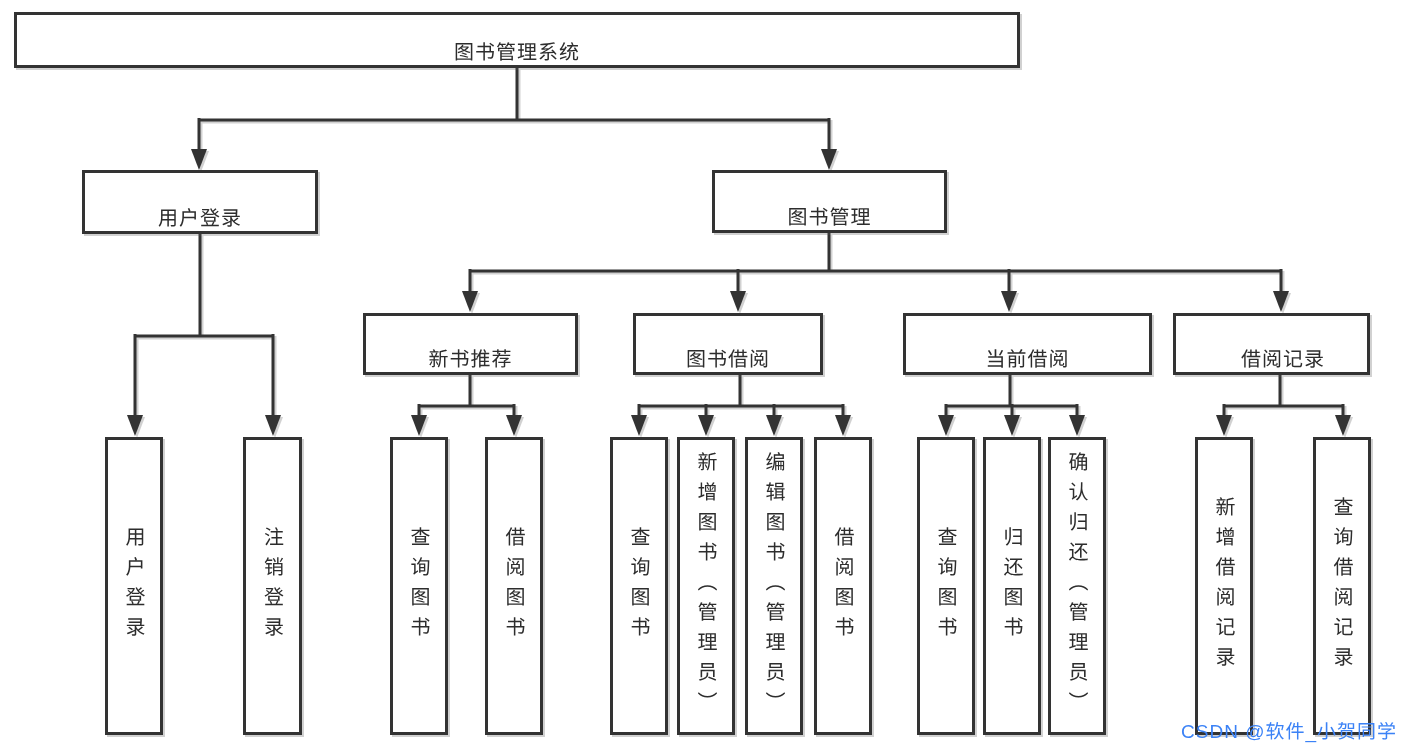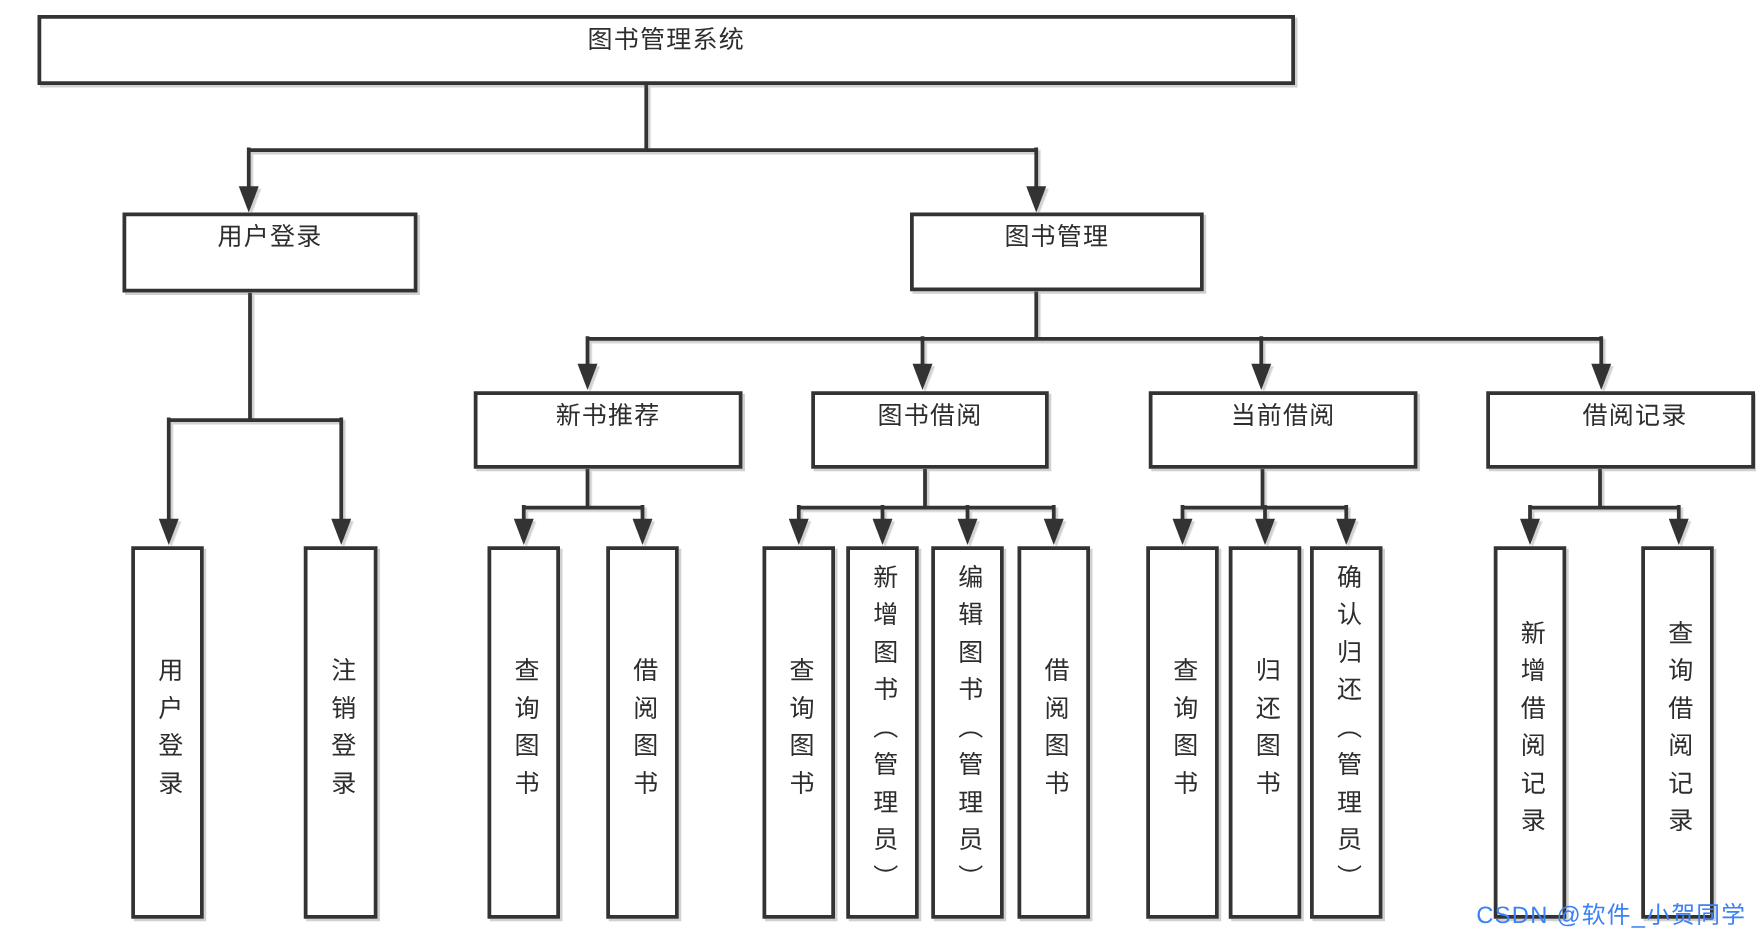--- a/index.html
+++ b/index.html
@@ -19,27 +19,26 @@
     left: 0; top: 0;
     width: 1405px; height: 747px;
     filter: drop-shadow(2px 2px 0 rgba(90,90,90,0.28));
   }
   .node {
     position: absolute;
     box-sizing: border-box;
     border: 3px solid #333333;
     background: #ffffff;
     display: flex;
-    align-items: flex-start;
+    align-items: flex-end;
     justify-content: center;
     color: #2d2d2d;
     font-size: 20px;
     letter-spacing: 1px;
     box-shadow: 2px 2px 0 rgba(90,90,90,0.28);
-    margin-left: 16px;
   }
   .leaf {
     position: absolute;
     box-sizing: border-box;
     top: 437px;
     height: 298px;
     width: 58px;
     border: 3px solid #333333;
     background: #ffffff;
     display: flex;
@@ -145,24 +144,24 @@
   <div class="node" style="left:363px; top:313px; width:215px; height:62px;">
     <span>新书推荐</span>
   </div>
 
   <div class="node" style="left:712px; top:170px; width:235px; height:63px;">
     <span>图书管理</span>
   </div>
   <div class="node" style="left:633px; top:313px; width:190px; height:62px;">
     <span>图书借阅</span>
   </div>
-  <div class="node" style="left:903px; top:313px; width:215px; height:62px;">
+  <div class="node" style="left:903px; top:313px; width:249px; height:62px;">
     <span>当前借阅</span>
   </div>
-  <div class="node" style="left:1173px; top:313px; width:215px; height:62px;padding-left:23px;">
+  <div class="node" style="left:1173px; top:313px; width:197px; height:62px;padding-left:23px;">
     <span>借阅记录</span>
   </div>
 
   <div class="leaf" style="left:105px;">
     <span>用户登录</span>
   </div>
   <div class="leaf" style="left:243px; width:59px;">
     <span>注销登录</span>
   </div>
 

